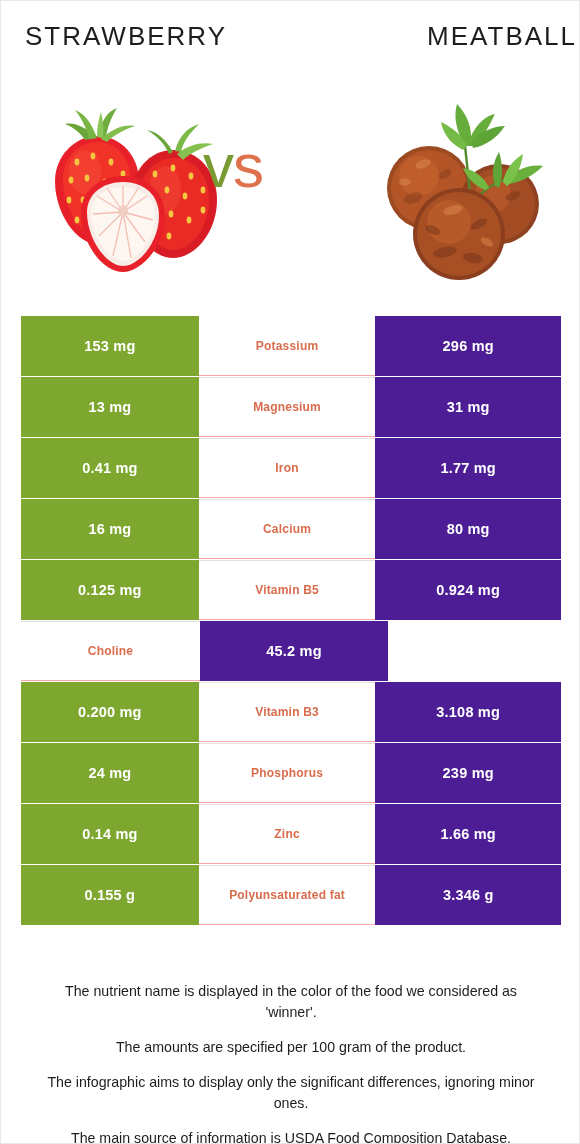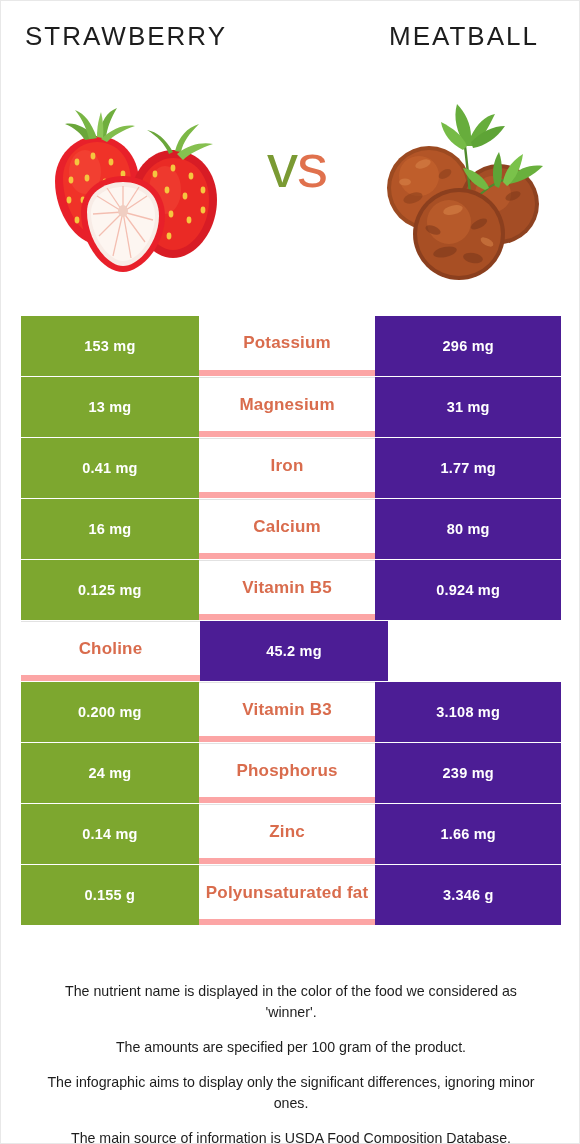--- a/index.html
+++ b/index.html
@@ -35,28 +35,28 @@
     font-size: 26px;
     font-weight: 300;
     letter-spacing: 2px;
     color: #1d1d1d;
     text-transform: uppercase;
     text-align: center;
     white-space: nowrap;
     font-family: "Liberation Sans", sans-serif;
   }
   .food-title.left  { left: 10px;  width: 230px; }
-  .food-title.right { left: 358px; width: 210px; }
+  .food-title.right { left: 366px; width: 210px; text-align: right; }
 
   .vs {
     position: absolute;
-    left: 224px;
+    left: 202px;
     top: 130px;
     width: 144px;
-    text-align: center;
+    text-align: left;
     font-size: 62px;
     font-weight: 400;
     letter-spacing: -1px;
     line-height: 70px;
     font-family: "Liberation Sans", sans-serif;
   }
   .vs .v { color: #7a9a33; }
   .vs .s { color: #e0714d; }
 
   .hero {
@@ -92,25 +92,25 @@
     background: #7da72f;
     color: #ffffff;
     font-size: 14.5px;
     font-weight: 600;
     letter-spacing: .2px;
   }
   .cell.name {
     width: 179px;
     background: #ffffff;
     color: #d96c4d;
-    font-size: 17px;
+    font-size: 12px;
     font-weight: 600;
     letter-spacing: .2px;
     border-top: 1px solid #e2e2e2;
-    border-bottom: 6px solid #fca5a5;
+    border-bottom: 1px solid #fca5a5;
   }
   .row:first-child .cell.name { border-top: none; }
   .cell.right-val {
     width: 188px;
     background: #4c1d95;
     color: #ffffff;
     font-size: 14.5px;
     font-weight: 600;
     letter-spacing: .2px;
   }

